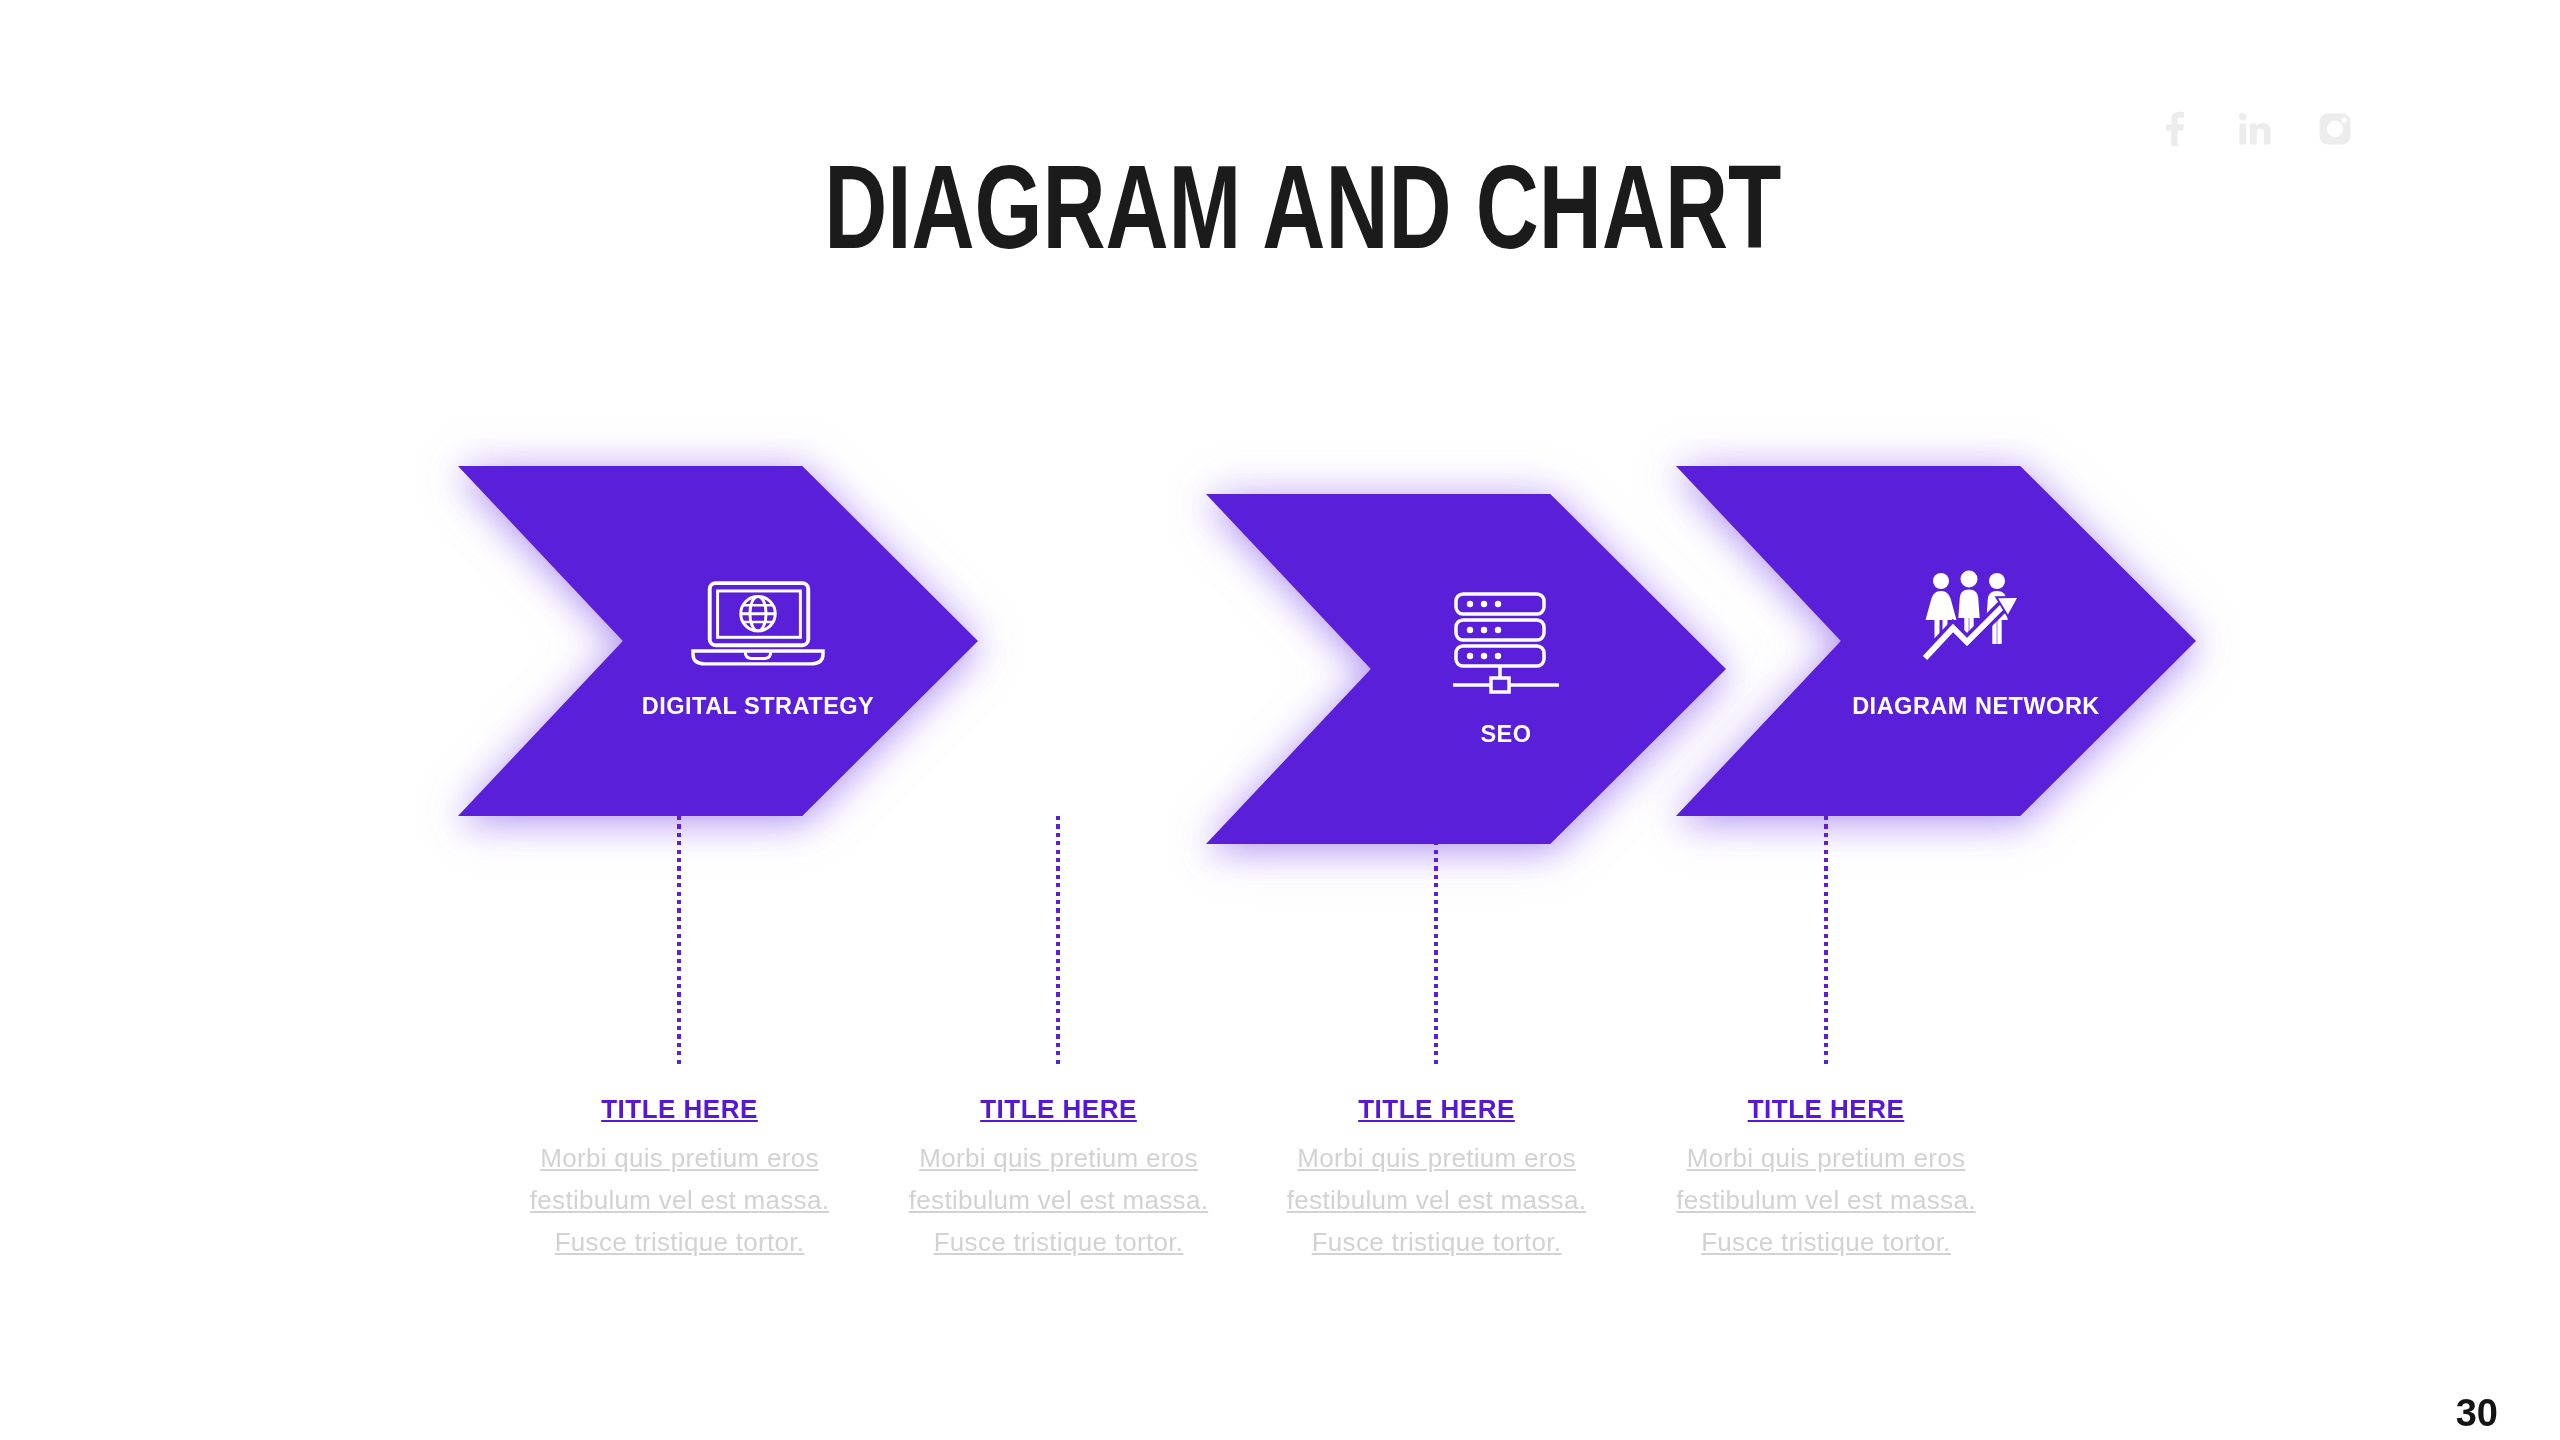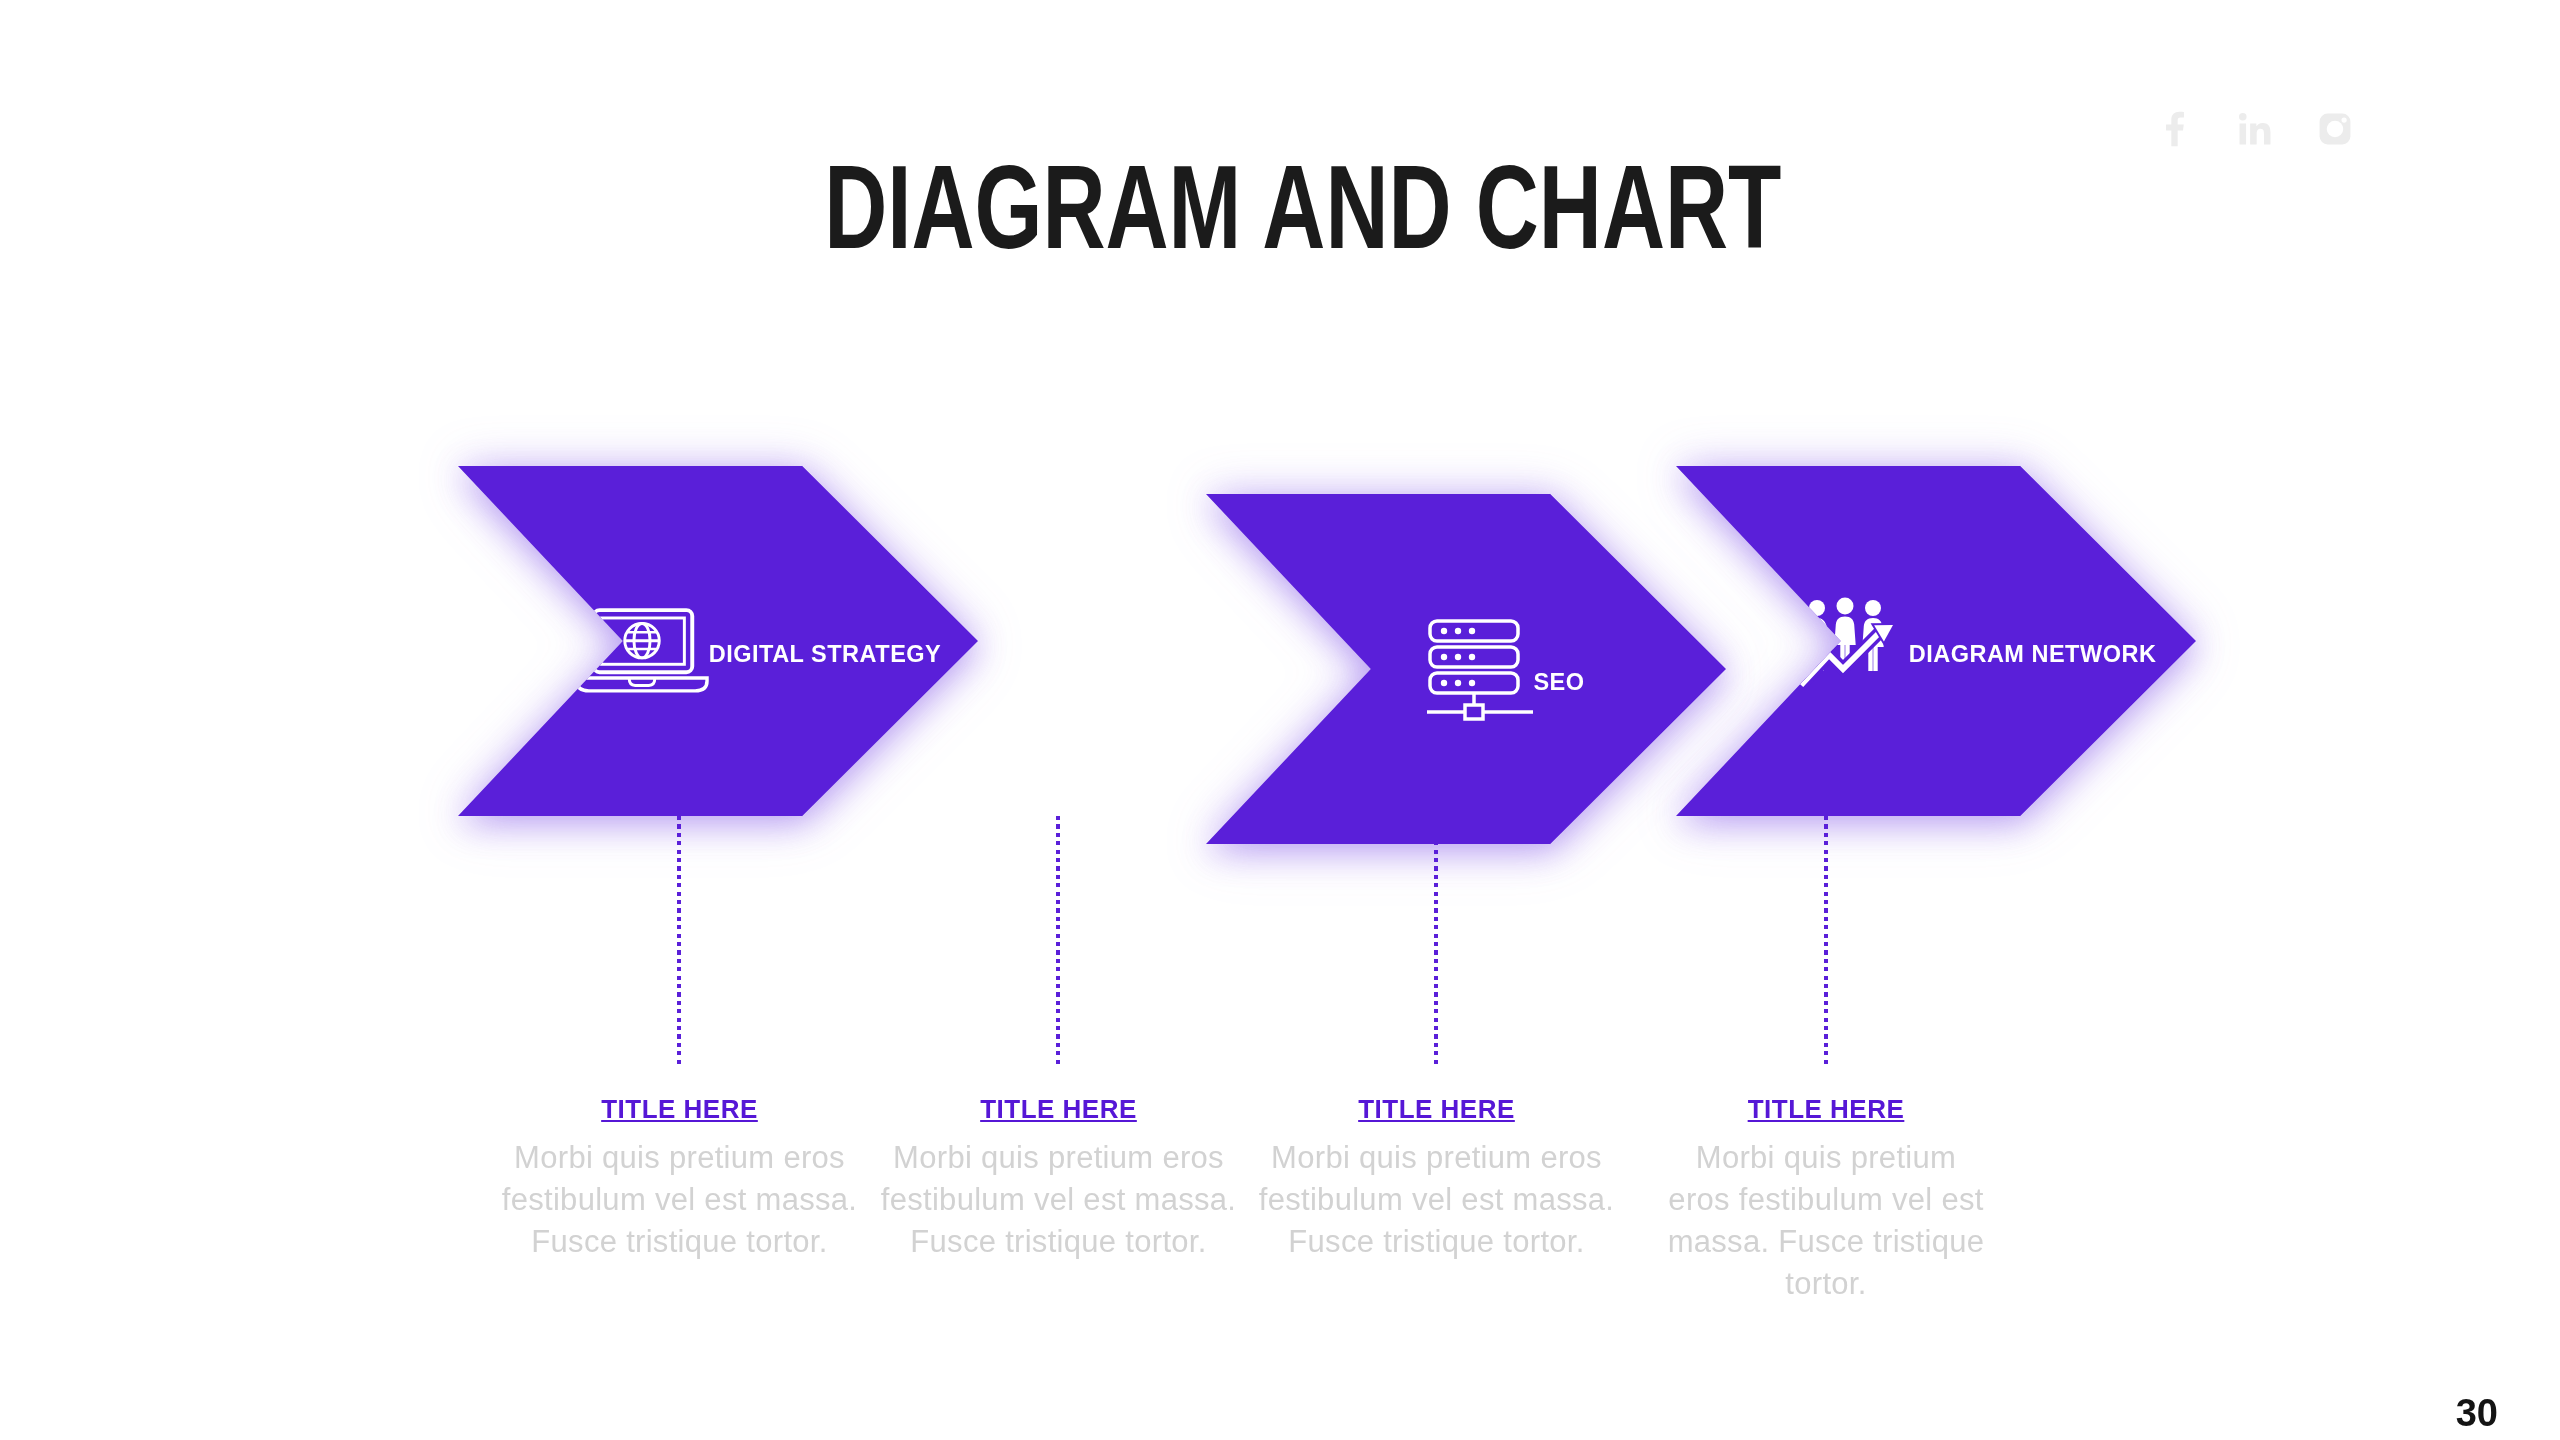--- a/index.html
+++ b/index.html
@@ -75,22 +75,21 @@
   .chev-wrap.p4 { left: 1676px; }
   .chevron {
     width: 100%;
     height: 100%;
     background: var(--arrow-fill, #5a1fd9);
     clip-path: polygon(0% 0%, 66.2% 0%, 100% 50%, 66.2% 100%, 0% 100%, 31.7% 50%);
     box-sizing: border-box;
     padding-left: 168px;
     padding-right: 88px;
     display: flex;
-    flex-direction: row;
-    align-items: center;
+    flex-direction: column;
     justify-content: center;
   }
   .icon-box {
     height: 104px;
     display: flex;
     align-items: flex-end;
     justify-content: center;
   }
   .step-label {
     margin-top: 26px;
@@ -130,24 +129,25 @@
   .note.n4 { left: 1666px; width: 320px; }
   .note-title {
     font-size: 26px;
     font-weight: 700;
     letter-spacing: 0.5px;
     color: var(--note-title, #5617d6);
     text-decoration: underline;
   }
   .note-text {
     margin-top: 12px;
-    font-size: 31px;
+    font-size: 26px;
     letter-spacing: 0.3px;
     line-height: 42px;
     color: var(--body-text, #d2d2d2);
+    text-decoration: underline;
   }
 
   
   .page-number {
     position: absolute;
     top: 1392px;
     right: 62px;
     font-size: 38px;
     font-weight: 700;
     color: #141414;

